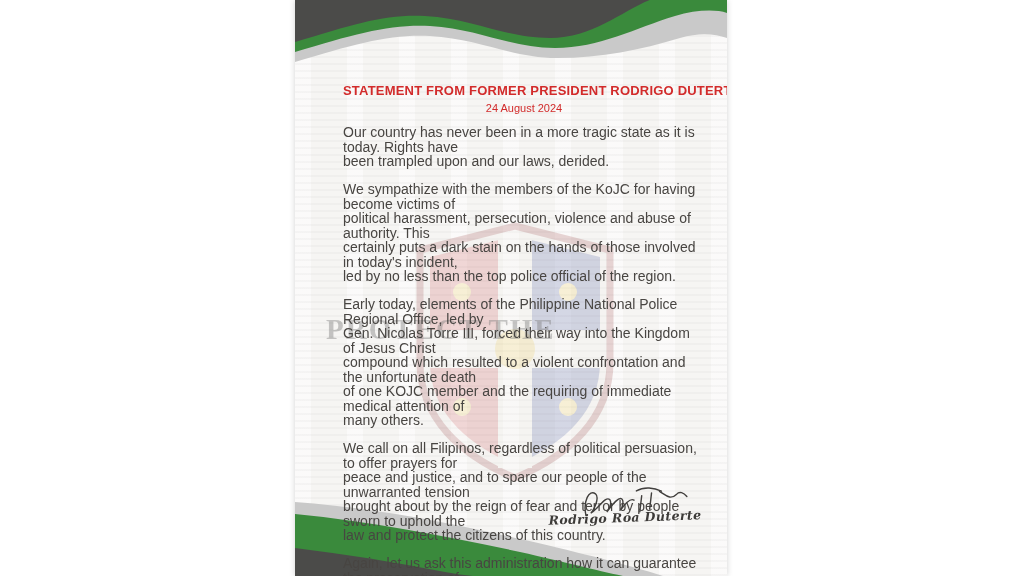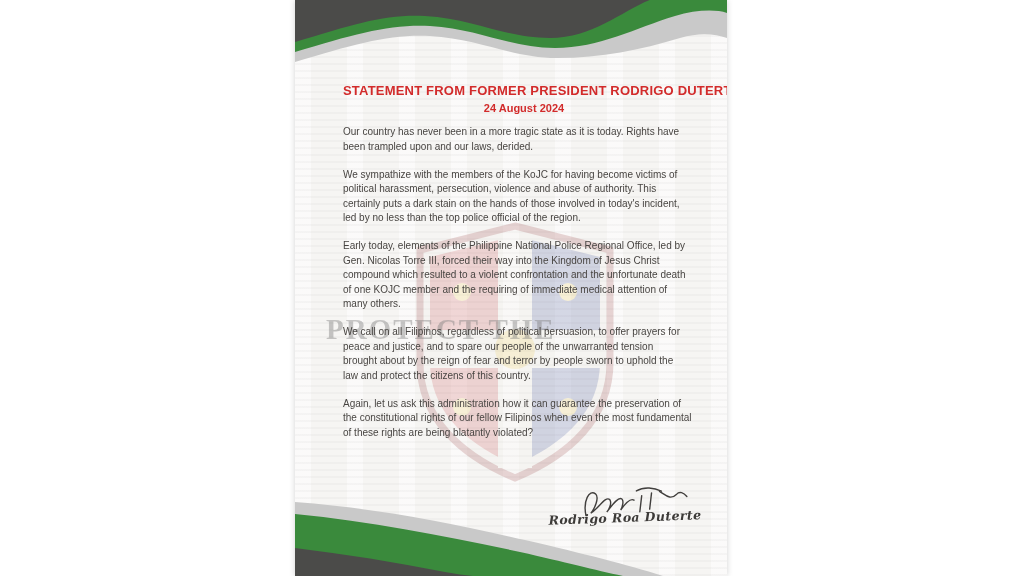--- a/index.html
+++ b/index.html
@@ -30,26 +30,26 @@
     font-family:"Liberation Serif", serif; font-weight:bold;
     color:rgba(125,125,125,0.42); letter-spacing:2px; font-size:29px; line-height:23px;
   }
 
   .content { position:absolute; left:48px; top:84px; width:362px; z-index:2; }
   .title {
     color:#d22b2b; font-weight:bold; font-size:13px; line-height:14px;
     text-align:center; letter-spacing:0.2px; white-space:nowrap;
   }
   .date {
-    color:#d22b2b; font-weight:bold; font-size:11px; line-height:13px;
+    color:#d22b2b; font-weight:normal; font-size:11px; line-height:13px;
     text-align:center; margin-top:4px;
   }
   .paras { margin-top:10px; }
   .para {
-    color:#484542; font-size:10px; line-height:14.5px;
+    color:#484542; font-size:14px; line-height:14.5px;
     margin:0 0 13.5px 0; white-space:pre-line;
   }
 
   .sig-block { position:absolute; left:240px; top:484px; width:180px; height:50px; z-index:2; }
   .sig-scrawl { position:absolute; left:42px; top:0; width:118px; height:32px; transform:rotate(-4deg); }
   .sig-name {
     position:absolute; left:0; top:26px; width:180px; text-align:center;
     font-family:"DejaVu Serif", serif; font-style:italic; font-weight:bold;
     font-size:12.5px; color:#3c3a38; letter-spacing:0.4px; transform:rotate(-2deg);
   }

